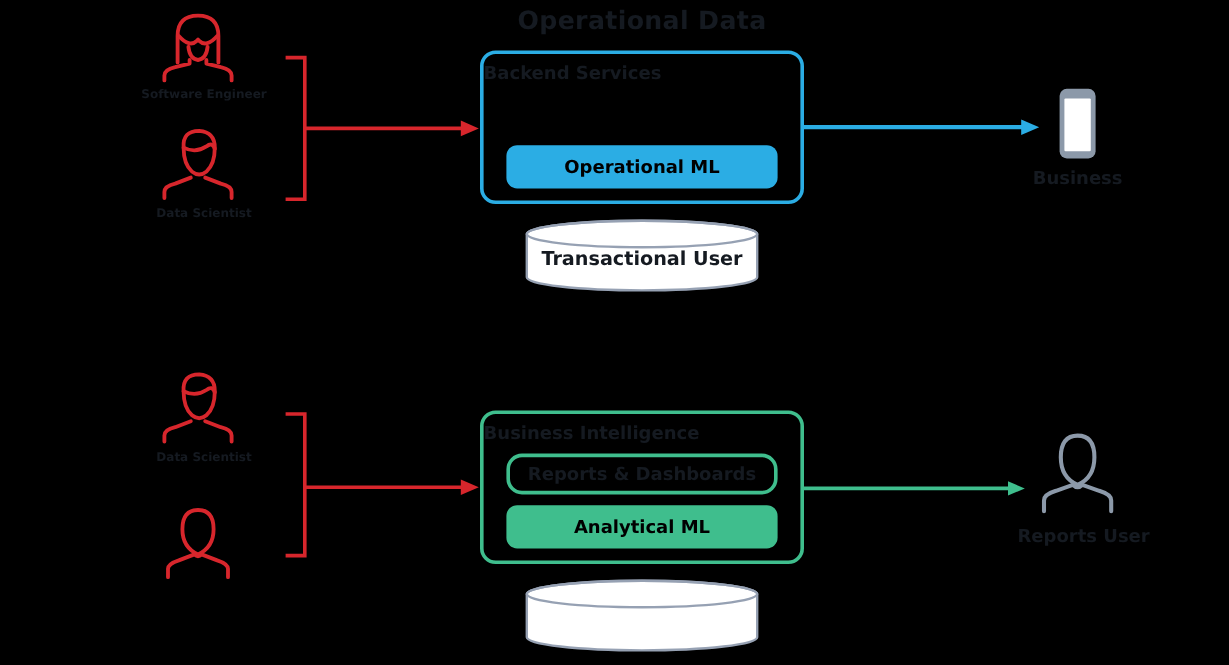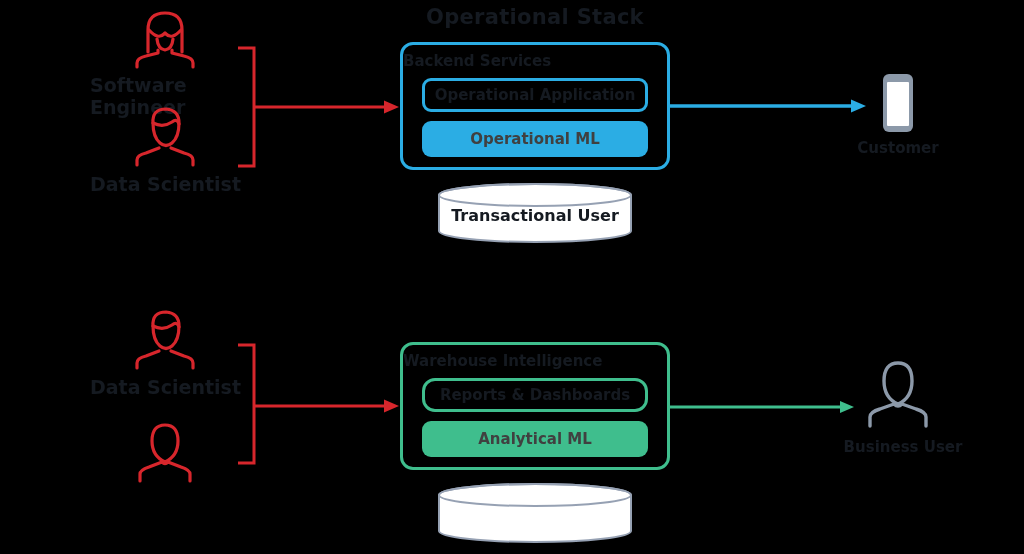--- a/index.html
+++ b/index.html
@@ -24,29 +24,29 @@
   #an-box{top:342px;border-color:var(--green);}
   .box-heading{
     margin-top:7px;text-align:left;font-size:15px;font-weight:bold;color:var(--dark);
   }
   .inner{
     position:absolute;left:19px;width:226px;height:34px;border-radius:9px;
     box-sizing:border-box;display:flex;align-items:center;justify-content:center;
     font-size:15px;font-weight:bold;
   }
   .inner.outlined{top:33px;border:3px solid;color:var(--dark);}
-  .inner.filled{top:76px;height:36px;color:#404040;}
+  .inner.filled{top:76px;height:36px;color:#000000;}
   #op-box .outlined{border-color:var(--blue);}
   #op-box .filled{background:var(--blue);}
   #an-box .outlined{border-color:var(--green);border-radius:13px;}
   #an-box .filled{background:var(--green);}
 
   .persona-label{
-    position:absolute;width:160px;
-    font-size:19px;font-weight:bold;color:var(--dark);
+    position:absolute;width:160px;text-align:center;
+    font-size:10px;font-weight:bold;color:var(--dark);
   }
   .consumer-label{
     position:absolute;width:130px;text-align:center;
     font-size:15px;font-weight:bold;color:var(--dark);
   }
   .cyl-label{
     position:absolute;width:196px;text-align:center;
     font-size:16px;font-weight:bold;color:var(--dark);
   }
 
@@ -58,21 +58,21 @@
   .green-line{stroke:var(--green);fill:none;stroke-width:3;}
   .green-fill{fill:var(--green);}
   .gray-stroke{stroke:var(--gray);fill:none;stroke-width:3.4;stroke-linecap:round;stroke-linejoin:round;}
   .cyl-shape{fill:#fff;stroke:var(--cylborder);stroke-width:2;}
 </style>
 </head>
 <body>
 
 <div class="canvas">
 
-  <div class="stack-title" id="op-title">Operational Stack</div>
+  <div class="stack-title" id="op-title">Operational Data</div>
 
   <svg class="abs" style="left:133px;top:7px;" width="64" height="62" viewBox="0 0 64 62">
     <path class="red-stroke" d="M15,45 V23 Q15,6 32,6 Q49,6 49,23 V45"></path>
     <path class="red-stroke" d="M16,23 Q25,33 31,27 L32,26 L33,27 Q39,33 48,23"></path>
     <path class="red-stroke" d="M24,32 Q25,42 32,43 Q39,42 40,32"></path>
     <path class="red-stroke" d="M4,60 V56 Q4,51 13,49 L25,46 V43 M39,43 V46 L51,49 Q60,51 60,56 V60"></path>
   </svg>
   <div class="persona-label" style="left:90px;top:74px;">Software Engineer</div>
 
   <svg class="abs" style="left:133px;top:103px;" width="64" height="66" viewBox="0 0 64 66">
@@ -83,34 +83,33 @@
   <div class="persona-label" style="left:90px;top:173px;">Data Scientist</div>
 
   <svg class="abs" style="left:228px;top:38px;" width="180" height="140" viewBox="0 0 180 140">
     <path class="red-line" d="M10,10 H26 V128 H10"></path>
     <line class="red-line" x1="26" y1="69" x2="158" y2="69"></line>
     <polygon class="red-fill" points="156,62.5 171,69 156,75.5"></polygon>
   </svg>
 
   <div class="stackbox" id="op-box">
     <div class="box-heading">Backend Services</div>
-    <div class="inner outlined">Operational Application</div>
     <div class="inner filled">Operational ML</div>
   </div>
 
   <svg class="abs" style="left:670px;top:97px;" width="200" height="18" viewBox="0 0 200 18">
     <line class="blue-line" x1="0" y1="9" x2="183" y2="9"></line>
     <polygon class="blue-fill" points="181,2.5 196,9 181,15.5"></polygon>
   </svg>
 
   <svg class="abs" style="left:883px;top:74px;" width="30" height="58" viewBox="0 0 30 58">
     <rect x="0" y="0" width="30" height="58" rx="6" fill="var(--gray)"></rect>
     <rect x="4" y="8" width="22" height="44" rx="1" fill="#fff"></rect>
   </svg>
-  <div class="consumer-label" style="left:833px;top:139px;">Customer</div>
+  <div class="consumer-label" style="left:833px;top:139px;">Business</div>
 
   <svg class="abs" style="left:437px;top:182px;" width="196" height="64" viewBox="0 0 196 64">
     <path class="cyl-shape" d="M2,13 A96,11 0 0 1 194,13 V49 A96,11 0 0 1 2,49 Z"></path>
     <ellipse cx="98" cy="13" rx="96" ry="11" fill="none" stroke="var(--cylborder)" stroke-width="2"></ellipse>
   </svg>
   <div class="cyl-label" style="left:437px;top:206px;">Transactional User</div>
 
 
   <svg class="abs" style="left:133px;top:306px;" width="64" height="66" viewBox="0 0 64 66">
     <path class="red-stroke" d="M20,20 Q19,6 33,6 Q46,7 46,20 Q46,34 39,40 Q33,45 27,40 Q20,34 20,20 Z"></path>
@@ -124,34 +123,34 @@
     <path class="red-stroke" d="M5,61 V54 Q5,50 14,47 L27,42 Q30,45 33,42 L46,47 Q55,50 55,54 V61"></path>
   </svg>
 
   <svg class="abs" style="left:228px;top:338px;" width="180" height="140" viewBox="0 0 180 140">
     <path class="red-line" d="M10,7 H26 V125 H10"></path>
     <line class="red-line" x1="26" y1="68" x2="158" y2="68"></line>
     <polygon class="red-fill" points="156,61.5 171,68 156,74.5"></polygon>
   </svg>
 
   <div class="stackbox" id="an-box">
-    <div class="box-heading">Warehouse Intelligence</div>
+    <div class="box-heading">Business Intelligence</div>
     <div class="inner outlined">Reports &amp; Dashboards</div>
     <div class="inner filled">Analytical ML</div>
   </div>
 
   <svg class="abs" style="left:670px;top:398px;" width="200" height="18" viewBox="0 0 200 18">
     <line class="green-line" x1="0" y1="9" x2="172" y2="9"></line>
     <polygon class="green-fill" points="170,3 184,9 170,15"></polygon>
   </svg>
 
   <svg class="abs" style="left:866px;top:358px;" width="64" height="72" viewBox="0 0 64 72">
     <path class="gray-stroke" d="M32,5 Q46,5 46,23 Q46,40 32,46 Q18,40 18,23 Q18,5 32,5 Z"></path>
     <path class="gray-stroke" d="M4,68 V59 Q4,54 14,51 L28,46 Q32,50 36,46 L50,51 Q60,54 60,59 V68"></path>
   </svg>
-  <div class="consumer-label" style="left:838px;top:438px;">Business User</div>
+  <div class="consumer-label" style="left:838px;top:438px;">Reports User</div>
 
   <svg class="abs" style="left:437px;top:482px;" width="196" height="64" viewBox="0 0 196 64">
     <path class="cyl-shape" d="M2,13 A96,11 0 0 1 194,13 V49 A96,11 0 0 1 2,49 Z"></path>
     <ellipse cx="98" cy="13" rx="96" ry="11" fill="none" stroke="var(--cylborder)" stroke-width="2"></ellipse>
   </svg>
 
 </div>
 
 </body></html>

